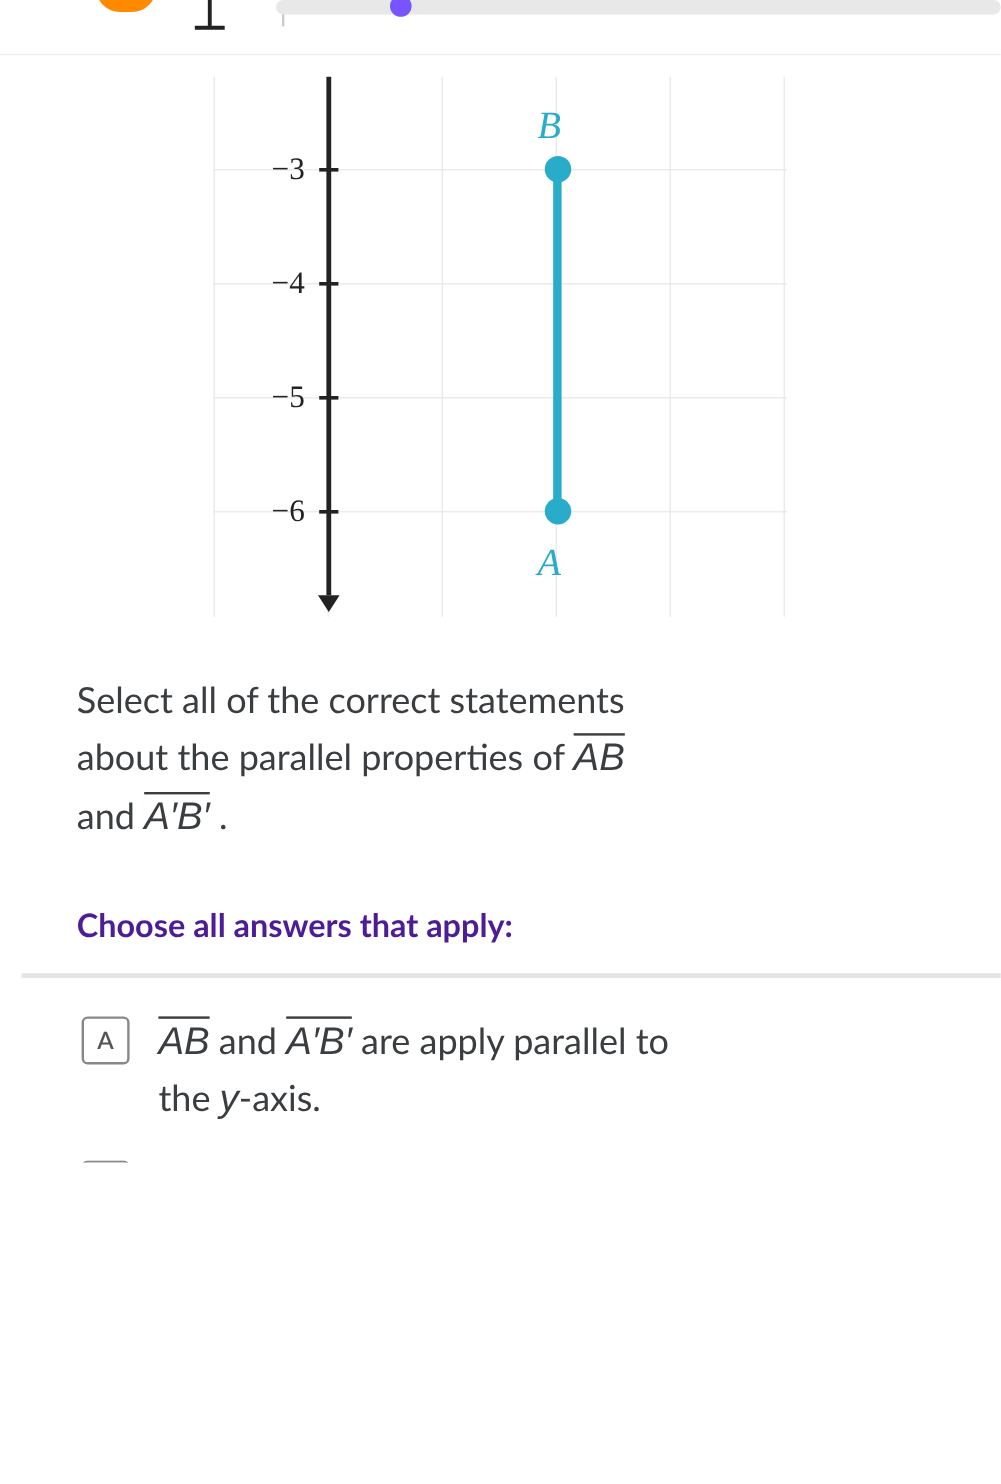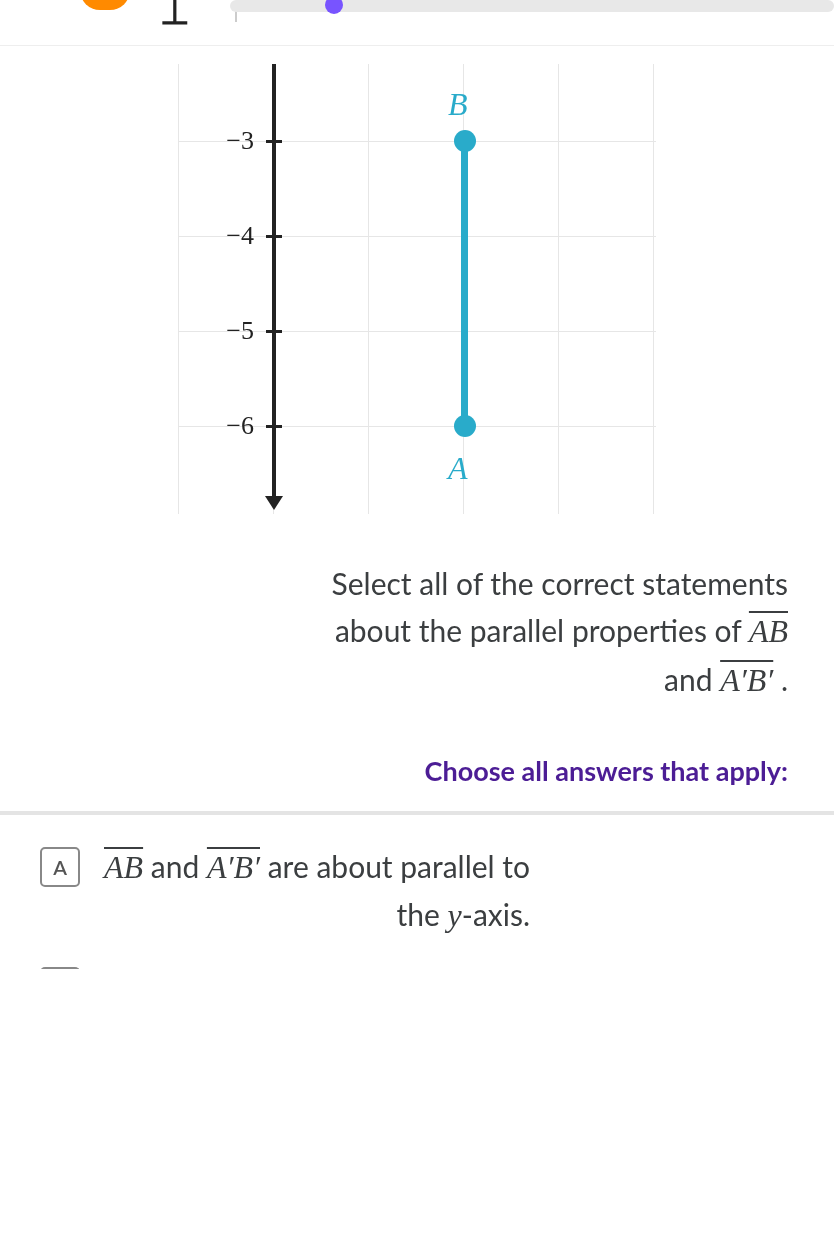--- a/index.html
+++ b/index.html
@@ -130,31 +130,30 @@
   .point-label {
     position: absolute;
     font-family: 'Times New Roman', Times, serif;
     font-style: italic;
     font-size: 32px;
     color: #29abca;
     left: 270px;
   }
 
   .content {
-    padding: 46px 46px 0 36px;
-    text-align: right;
+    padding: 46px 46px 0 64px;
   }
   .question {
     font-size: 30px;
     line-height: 1.55;
     color: #3b3e40;
     font-weight: 400;
   }
   .mathvar {
-    font-family: Liberation Serif, serif;
+    font-family: Liberation Sans, sans-serif;
     font-style: italic;
     font-size: 32px;
     color: #3b3e40;
     white-space: nowrap;
   }
   .overline {
     text-decoration: overline;
     text-decoration-thickness: 1.5px;
   }
   
@@ -259,21 +258,21 @@
     <span>about the parallel properties of </span><span class="mathvar overline">AB</span><br>
     <span>and </span><span class="mathvar overline">A′B′</span><span> .</span>
   </p>
 
   <p class="sub-prompt">Choose all answers that apply:</p>
   <div class="divider"></div>
 
   <div class="answer-row">
     <div class="answer-box">A</div>
     <div class="answer-text">
-      <span class="mathvar overline">AB</span><span> and </span><span class="mathvar overline">A′B′</span><span> are about parallel to</span><br>
+      <span class="mathvar overline">AB</span><span> and </span><span class="mathvar overline">A′B′</span><span> are apply parallel to</span><br>
       <span>the </span><span class="mathvar">y</span><span>-axis.</span>
     </div>
   </div>
 
   <div class="partial-row">
     <div class="answer-box" style="border-bottom:none;border-radius:5px 5px 0 0">B</div>
     <div class="answer-text">
       
     </div>
   </div>

